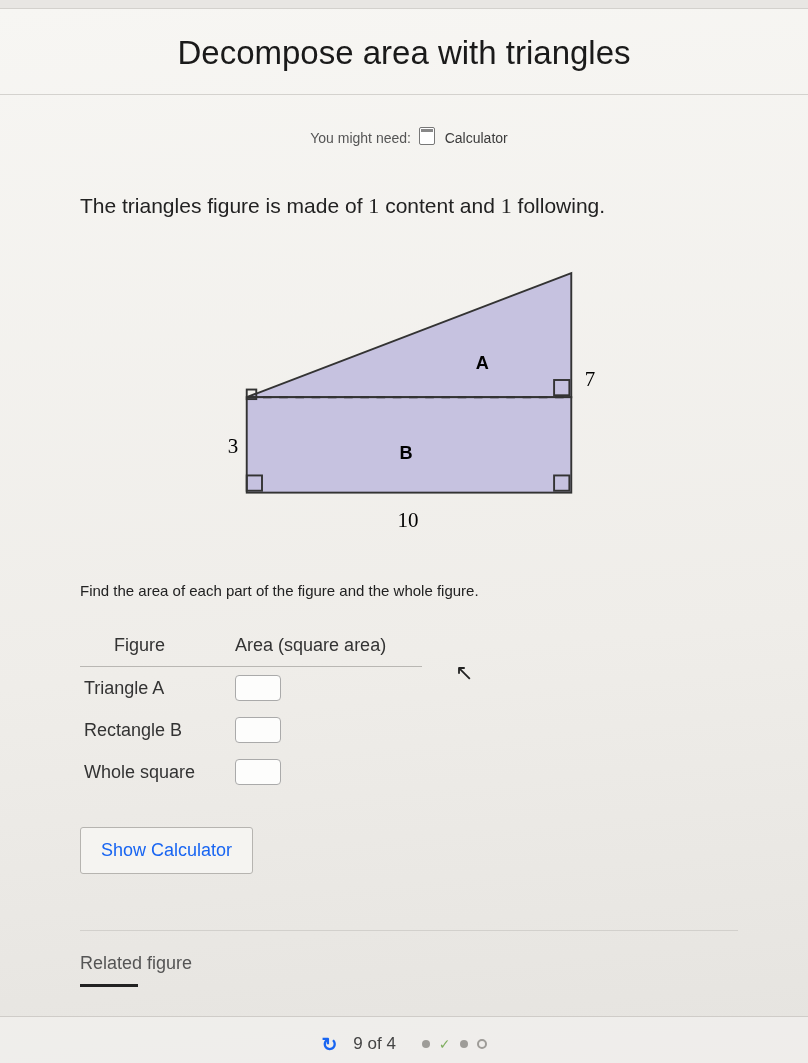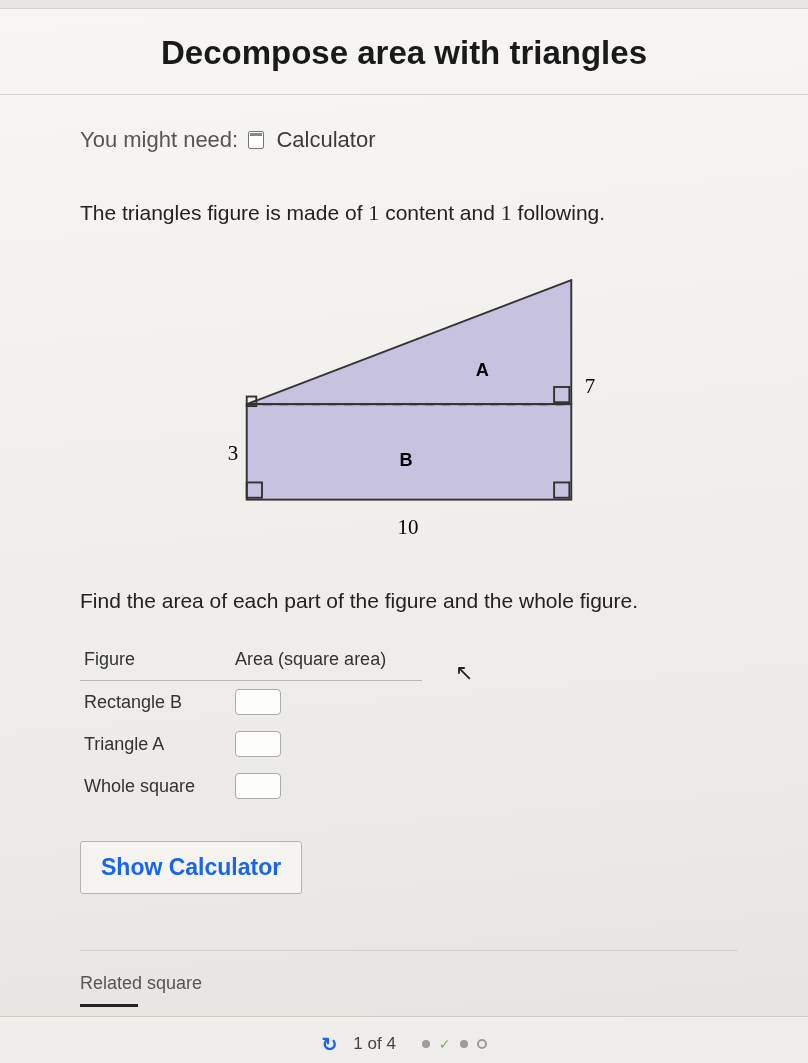--- a/index.html
+++ b/index.html
@@ -1,35 +1,35 @@
 <!DOCTYPE html>
 <html><head>
 <meta charset="utf-8">
 <style>
   html,body{margin:0;padding:0;font-family:-apple-system,Helvetica,Arial,sans-serif;background:#e8e6e3;color:#222}
   .page{width:808px;min-height:1063px;margin:0 auto;background:linear-gradient(175deg,#f7f6f3 0%,#efede9 60%,#e5e3df 100%);position:relative;box-sizing:border-box;padding:0}
   .hr-top{border-top:1px solid #d3d1cd;margin-top:8px}
-  .title{font-size:33px;font-weight:700;text-align:center;padding:25px 40px 22px 40px;color:#1a1a1a}
+  .title{font-size:33px;font-weight:400;text-align:center;padding:25px 40px 22px 40px;color:#1a1a1a}
   .hr{border-top:1px solid #d4d2ce}
   .content{padding:0 70px 0 80px}
-  .need{font-size:22px;color:#555;text-align:left;padding:32px 0 44px}
+  .need{font-size:14px;color:#555;text-align:center;padding:32px 0 44px}
   .need .calc-link{color:#3b3b3b;cursor:pointer}
   .calc-icon{display:inline-block;width:14px;height:16px;border:1px solid #777;border-radius:2px;vertical-align:-2px;margin:0 6px 0 4px;position:relative;background:#fff}
   .calc-icon:before{content:"";position:absolute;top:1px;left:1px;right:1px;height:3px;background:#888}
   .calc-icon:after{content:"";position:absolute;bottom:1px;left:1px;right:1px;top:6px;background-image:radial-gradient(#888 0.6px,transparent 0.6px);background-size:4px 4px}
   .desc{font-size:21px;color:#222;line-height:1.45}
   .desc .num{font-family:"Times New Roman",serif;font-size:22px}
   .figwrap{display:flex;justify-content:center;padding:32px 0 24px}
   svg.fig{width:420px;height:auto}
-  .prompt{font-size:21px;color:#222;padding:18px 0 26px}
+  .prompt{font-size:15px;color:#222;padding:18px 0 26px}
   table.ans{border-collapse:collapse;font-size:18px;color:#333;margin-bottom:34px}
-  table.ans th{font-weight:400;text-align:left;padding:10px 36px 10px 4px;border-bottom:1px solid #b9b7b3;font-size:18px}
+  table.ans th{font-weight:400;text-align:center;padding:10px 36px 10px 4px;border-bottom:1px solid #b9b7b3;font-size:18px}
   table.ans td{padding:8px 36px 8px 4px}
   .ans-input{width:46px;height:26px;border:1px solid #aaa;border-radius:4px;background:#fdfdfc;box-sizing:border-box}
-  .show-calc{border:1px solid #b6b4b0;background:#f5f4f1;color:#1865f2;font-weight:700;font-size:23px;padding:12px 20px;border-radius:3px;cursor:pointer}
+  .show-calc{border:1px solid #b6b4b0;background:#f5f4f1;color:#1865f2;font-weight:400;font-size:18px;padding:12px 20px;border-radius:3px;cursor:pointer}
   .related-sep{border-top:1px solid #d2d0cc;margin:56px 0 22px}
   .related{font-size:18px;color:#555;padding-bottom:20px}
   .related-under{width:58px;border-top:3px solid #222;margin-top:10px}
   .footer{position:absolute;left:0;right:0;bottom:0;border-top:1px solid #cfccc8;background:rgba(245,244,241,.6);height:54px;display:flex;align-items:center;justify-content:center;gap:16px;font-size:17px;color:#444}
   .refresh{color:#1865f2;font-size:19px;cursor:pointer;font-weight:600}
   .dots{display:flex;align-items:center;gap:9px;margin-left:10px}
   .dot{width:8px;height:8px;border-radius:50%;background:#9e9c98}
   .dot.open{background:transparent;border:2px solid #9e9c98;width:6px;height:6px}
   .chk{color:#7fae5f;font-size:14px}
   .cursor{font-size:22px;color:#222}
@@ -74,48 +74,48 @@
 
   <table class="ans">
     <thead>
       <tr>
         <th>Figure</th>
         <th>Area (square area)</th>
       </tr>
     </thead>
     <tbody>
       <tr>
-        <td>Rectangle B</td>
+        <td>Triangle A</td>
         <td><input class="ans-input" value="" style=""></td>
       </tr>
       <tr>
-        <td>Triangle A</td>
+        <td>Rectangle B</td>
         <td><input class="ans-input" value="" style=""></td>
       </tr>
       <tr>
         <td>Whole square</td>
         <td><input class="ans-input" value="" style=""></td>
       </tr>
     </tbody>
   </table>
 
   <span class="cursor" style="position:absolute;left:455px;top:652px">↖︎</span>
 
   <button class="show-calc">Show Calculator</button>
 
   <div class="related-sep"></div>
   <div class="related">
-    <span>Related square</span>
+    <span>Related figure</span>
     <div class="related-under"></div>
   </div>
 </div>
 
 <div class="footer">
   <span class="refresh">↻</span>
-  <span>1 of 4</span>
+  <span>9 of 4</span>
   <span class="dots">
     <span class="dot"></span>
     <span class="chk">✓</span>
     <span class="dot"></span>
     <span class="dot open"></span>
   </span>
 </div>
 
 </div>
 

